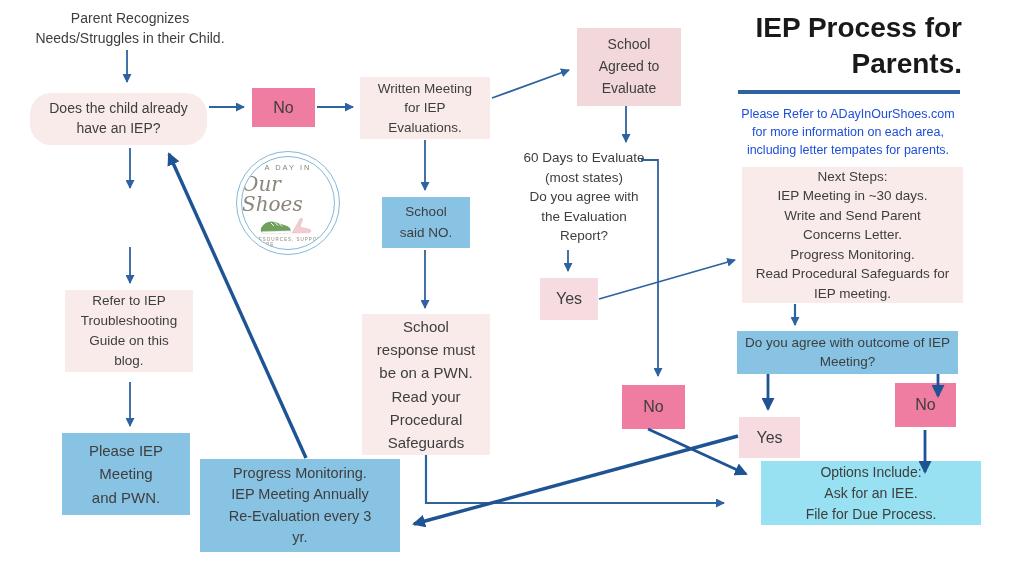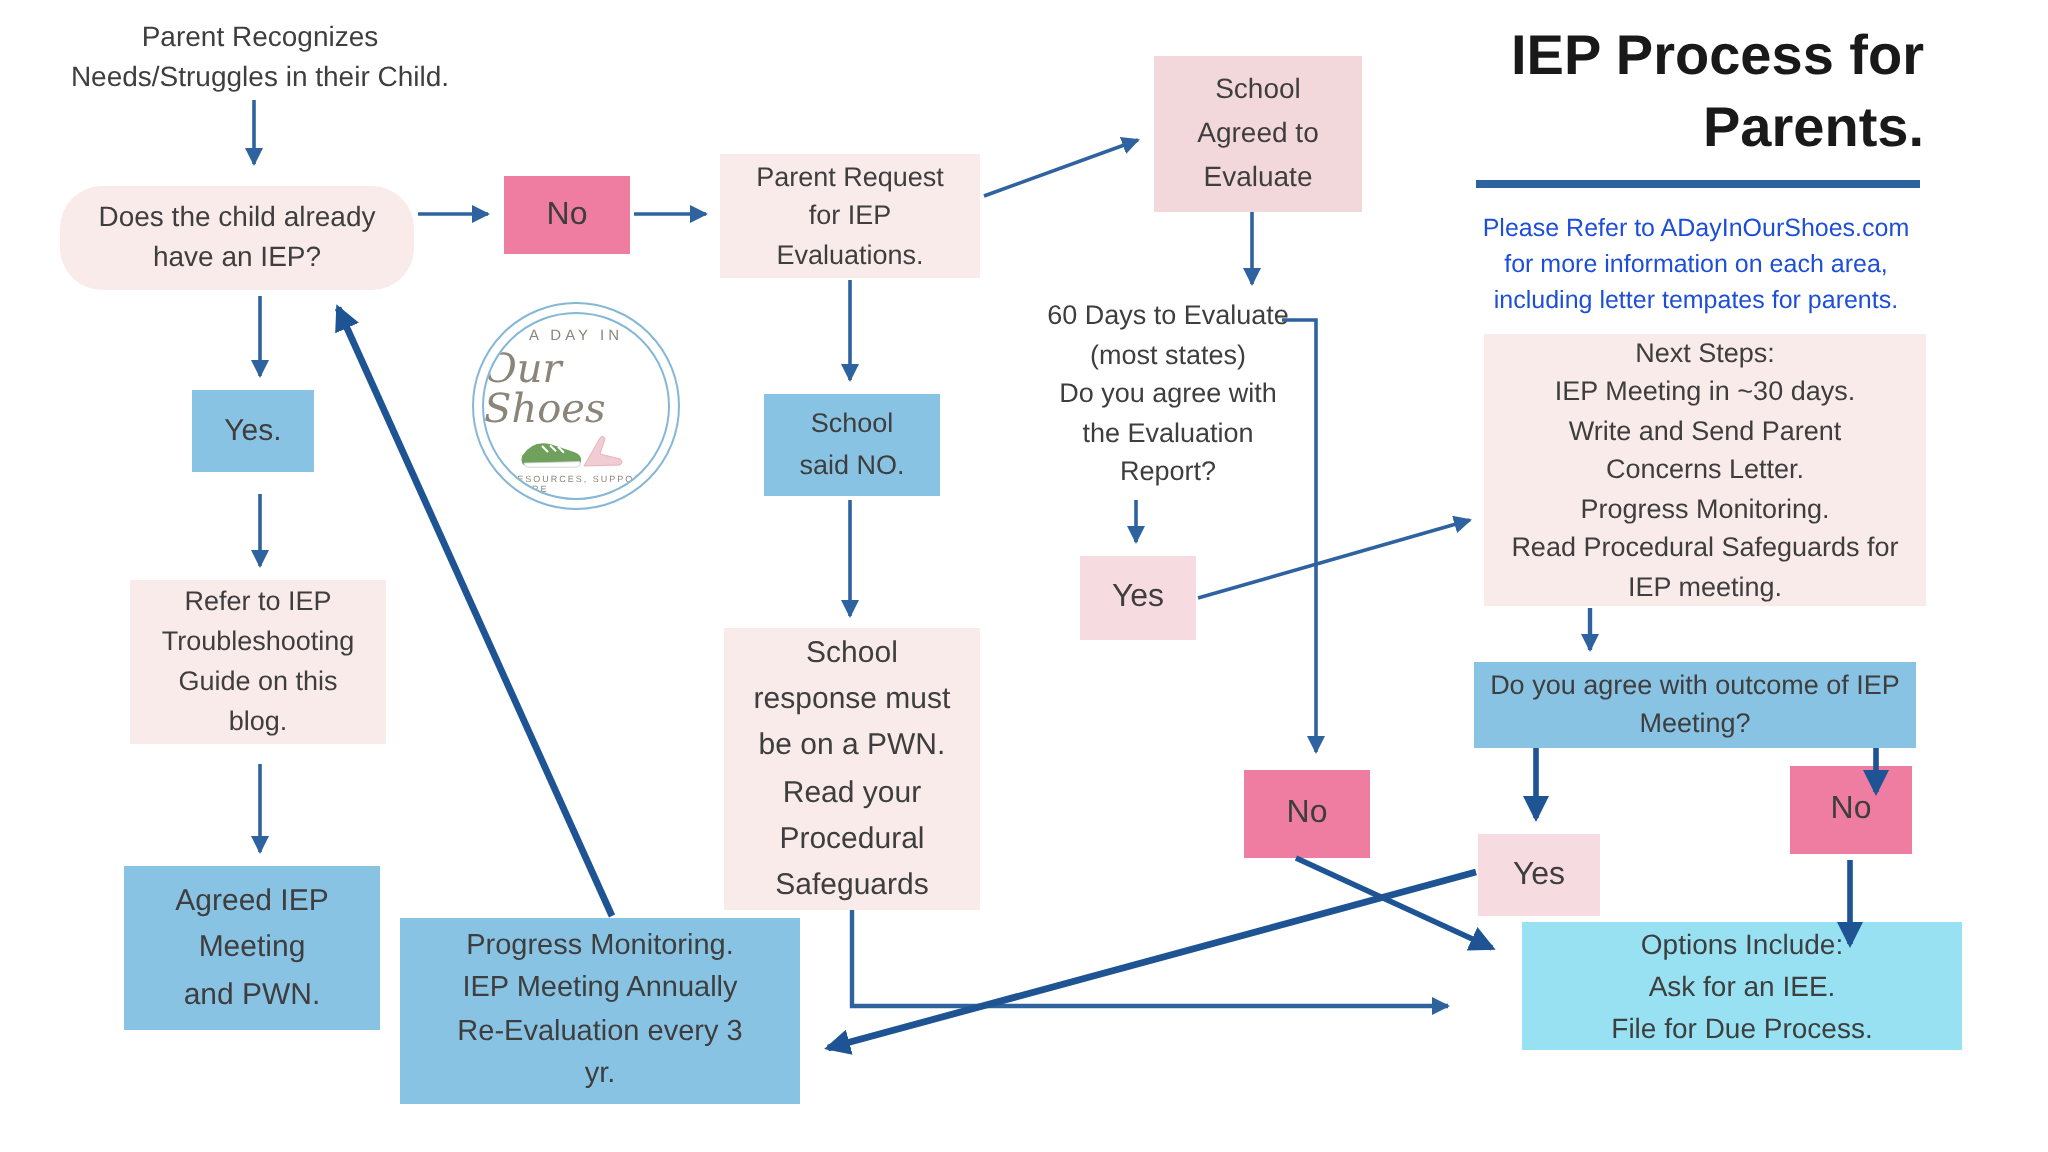--- a/index.html
+++ b/index.html
@@ -104,39 +104,38 @@
     <path class="a" d="M130,148 V188" marker-end="url(#ah)"></path>
     <path class="a" d="M130,247 V283" marker-end="url(#ah)"></path>
     <path class="a" d="M130,382 V426" marker-end="url(#ah)"></path>
   </svg>
 
   <div class="node plain" id="parent-text">Parent Recognizes
 Needs/Struggles in their Child.</div>
   <div class="node light" id="does-child">Does the child already
 have an IEP?</div>
   <div class="node strongpink" id="no1">No</div>
-  <div class="node light" id="written-request">Parent Request
+  <div class="node light" id="written-request">Written Meeting
 for IEP
 Evaluations.</div>
   <div class="node deeppink" id="school-agreed">School
 Agreed to
 Evaluate</div>
   <div class="node plain" id="sixty-days">60 Days to Evaluate
 (most states)
 Do you agree with
 the Evaluation
 Report?</div>
   <div class="node softpink" id="yes-eval">Yes</div>
   <div class="node strongpink" id="no-eval">No</div>
-  <div class="node blue" id="yes-blue">Yes.</div>
   <div class="node light" id="refer">Refer to IEP
 Troubleshooting
 Guide on this
 blog.</div>
-  <div class="node blue" id="request-iep">Agreed IEP
+  <div class="node blue" id="request-iep">Please IEP
 Meeting
 and PWN.</div>
   <div class="node blue" id="school-said-no">School
 said NO.</div>
   <div class="node light" id="pwn">School
 response must
 be on a PWN.
 Read your
 Procedural
 Safeguards</div>

